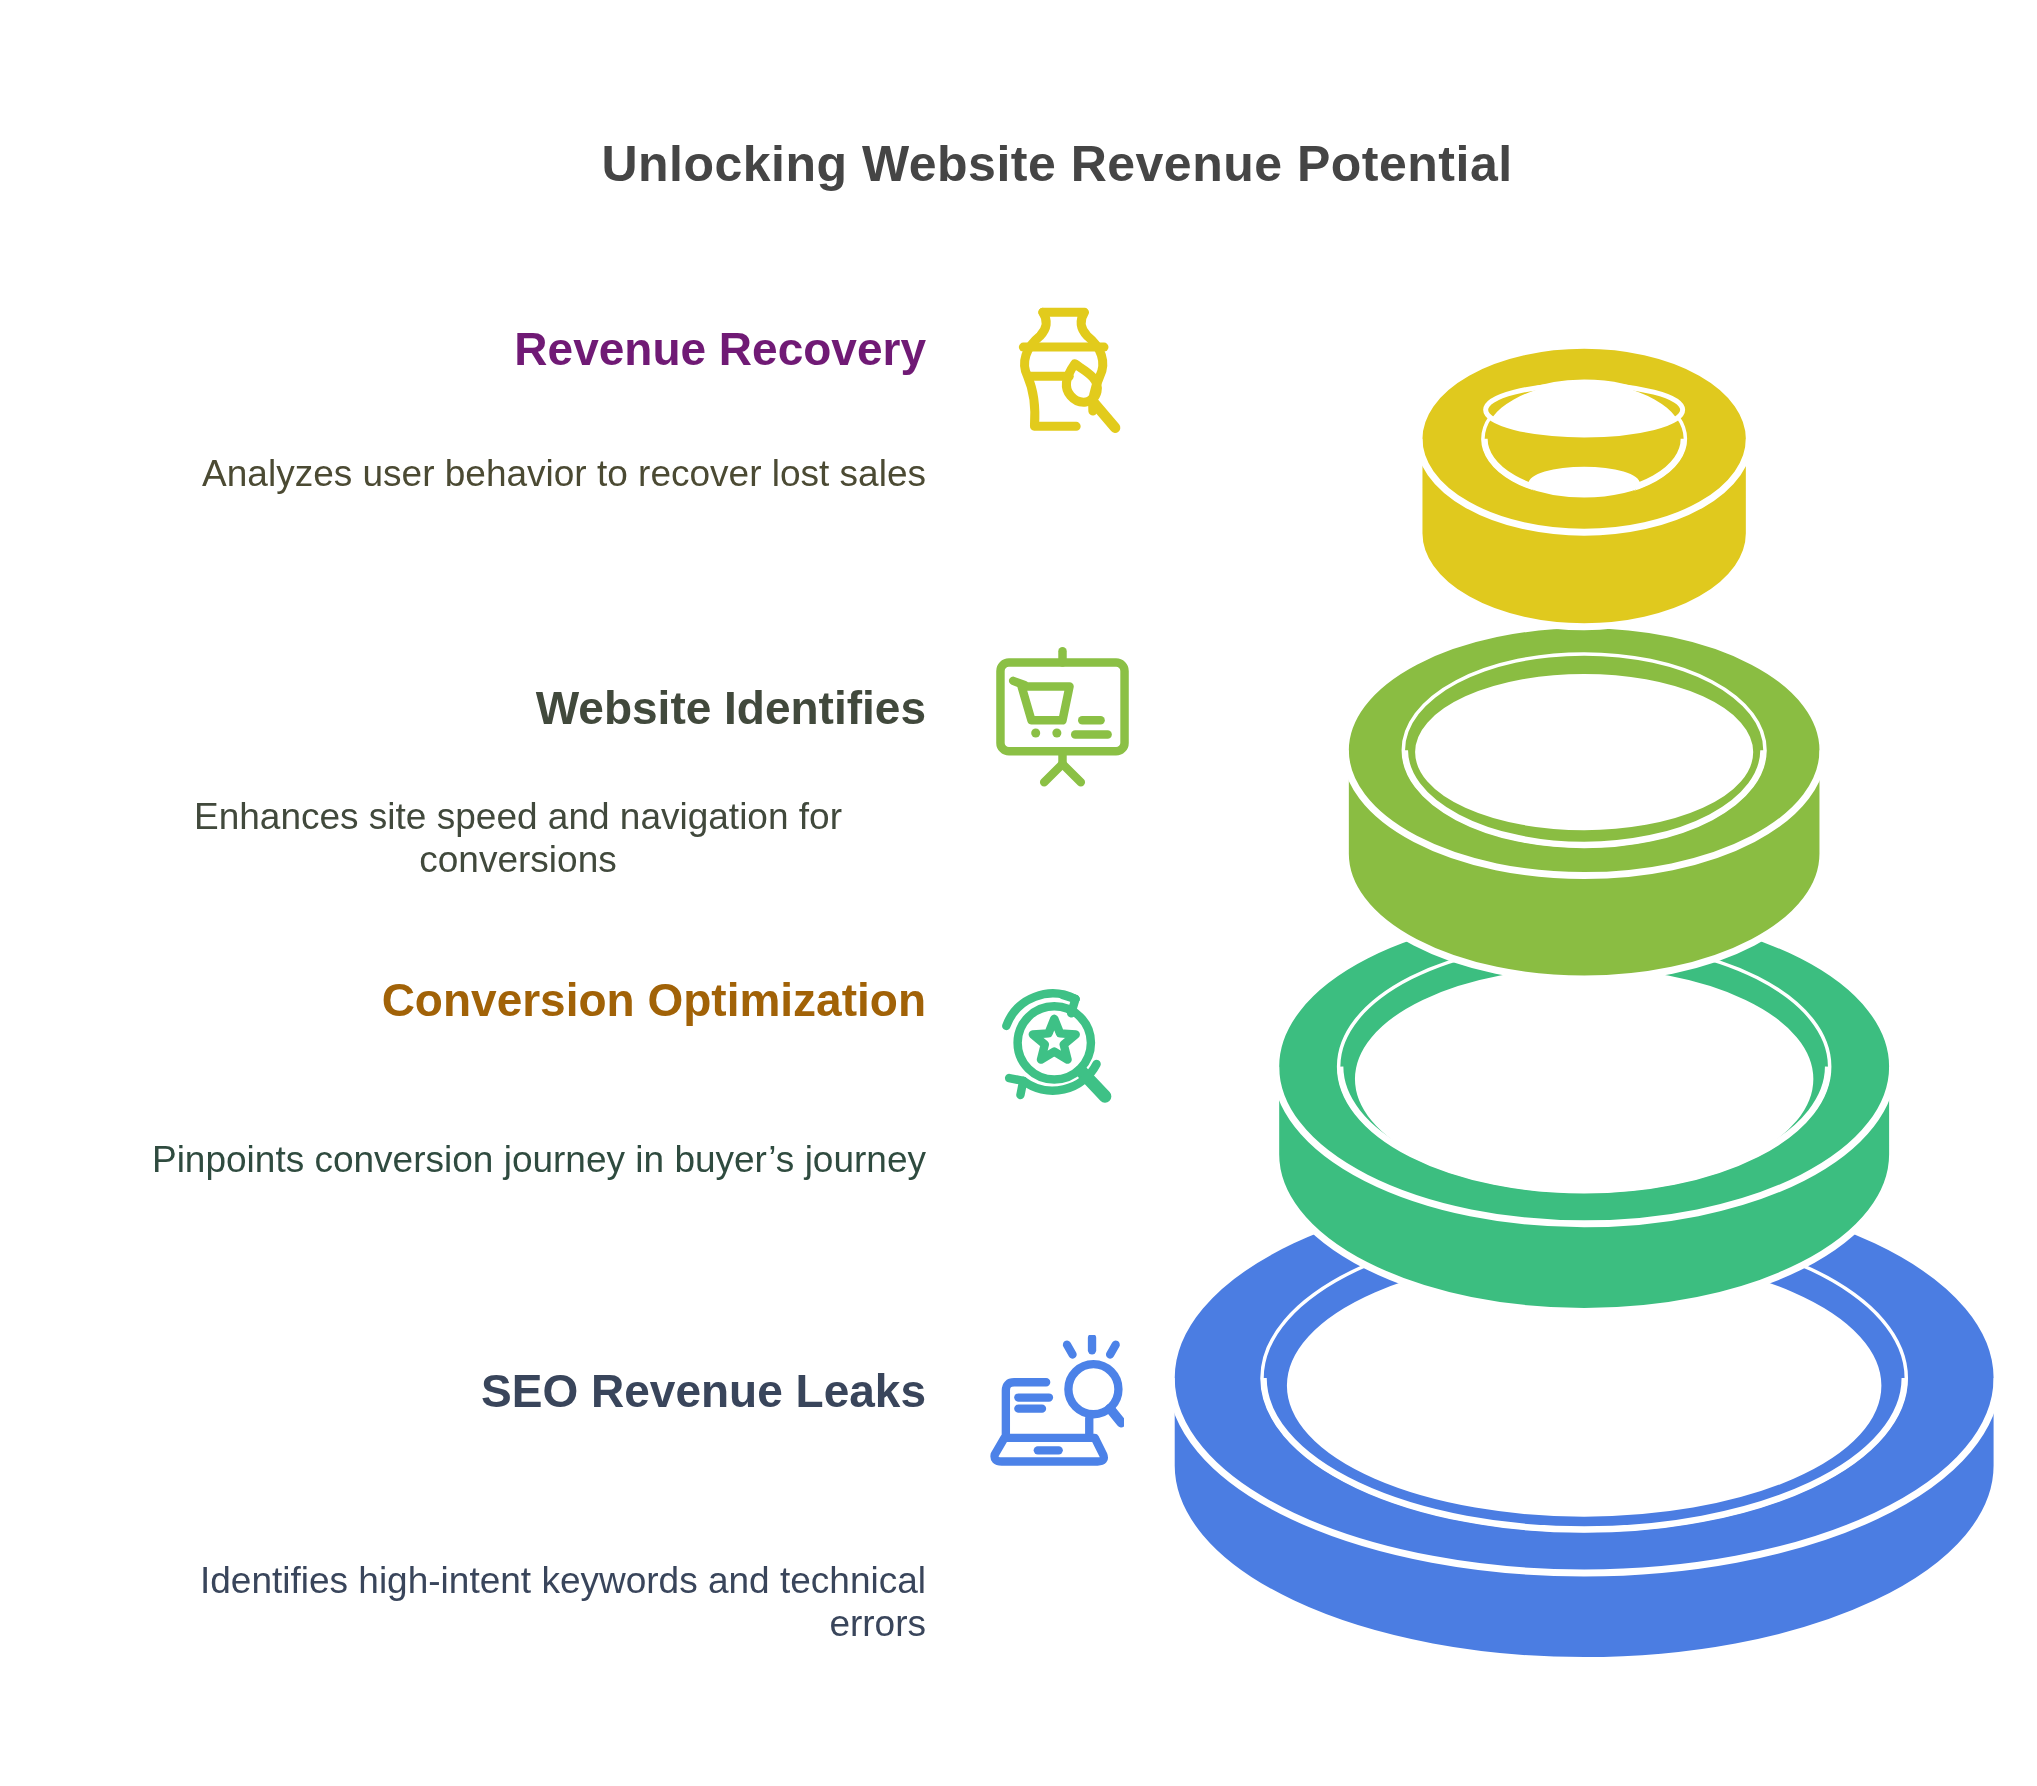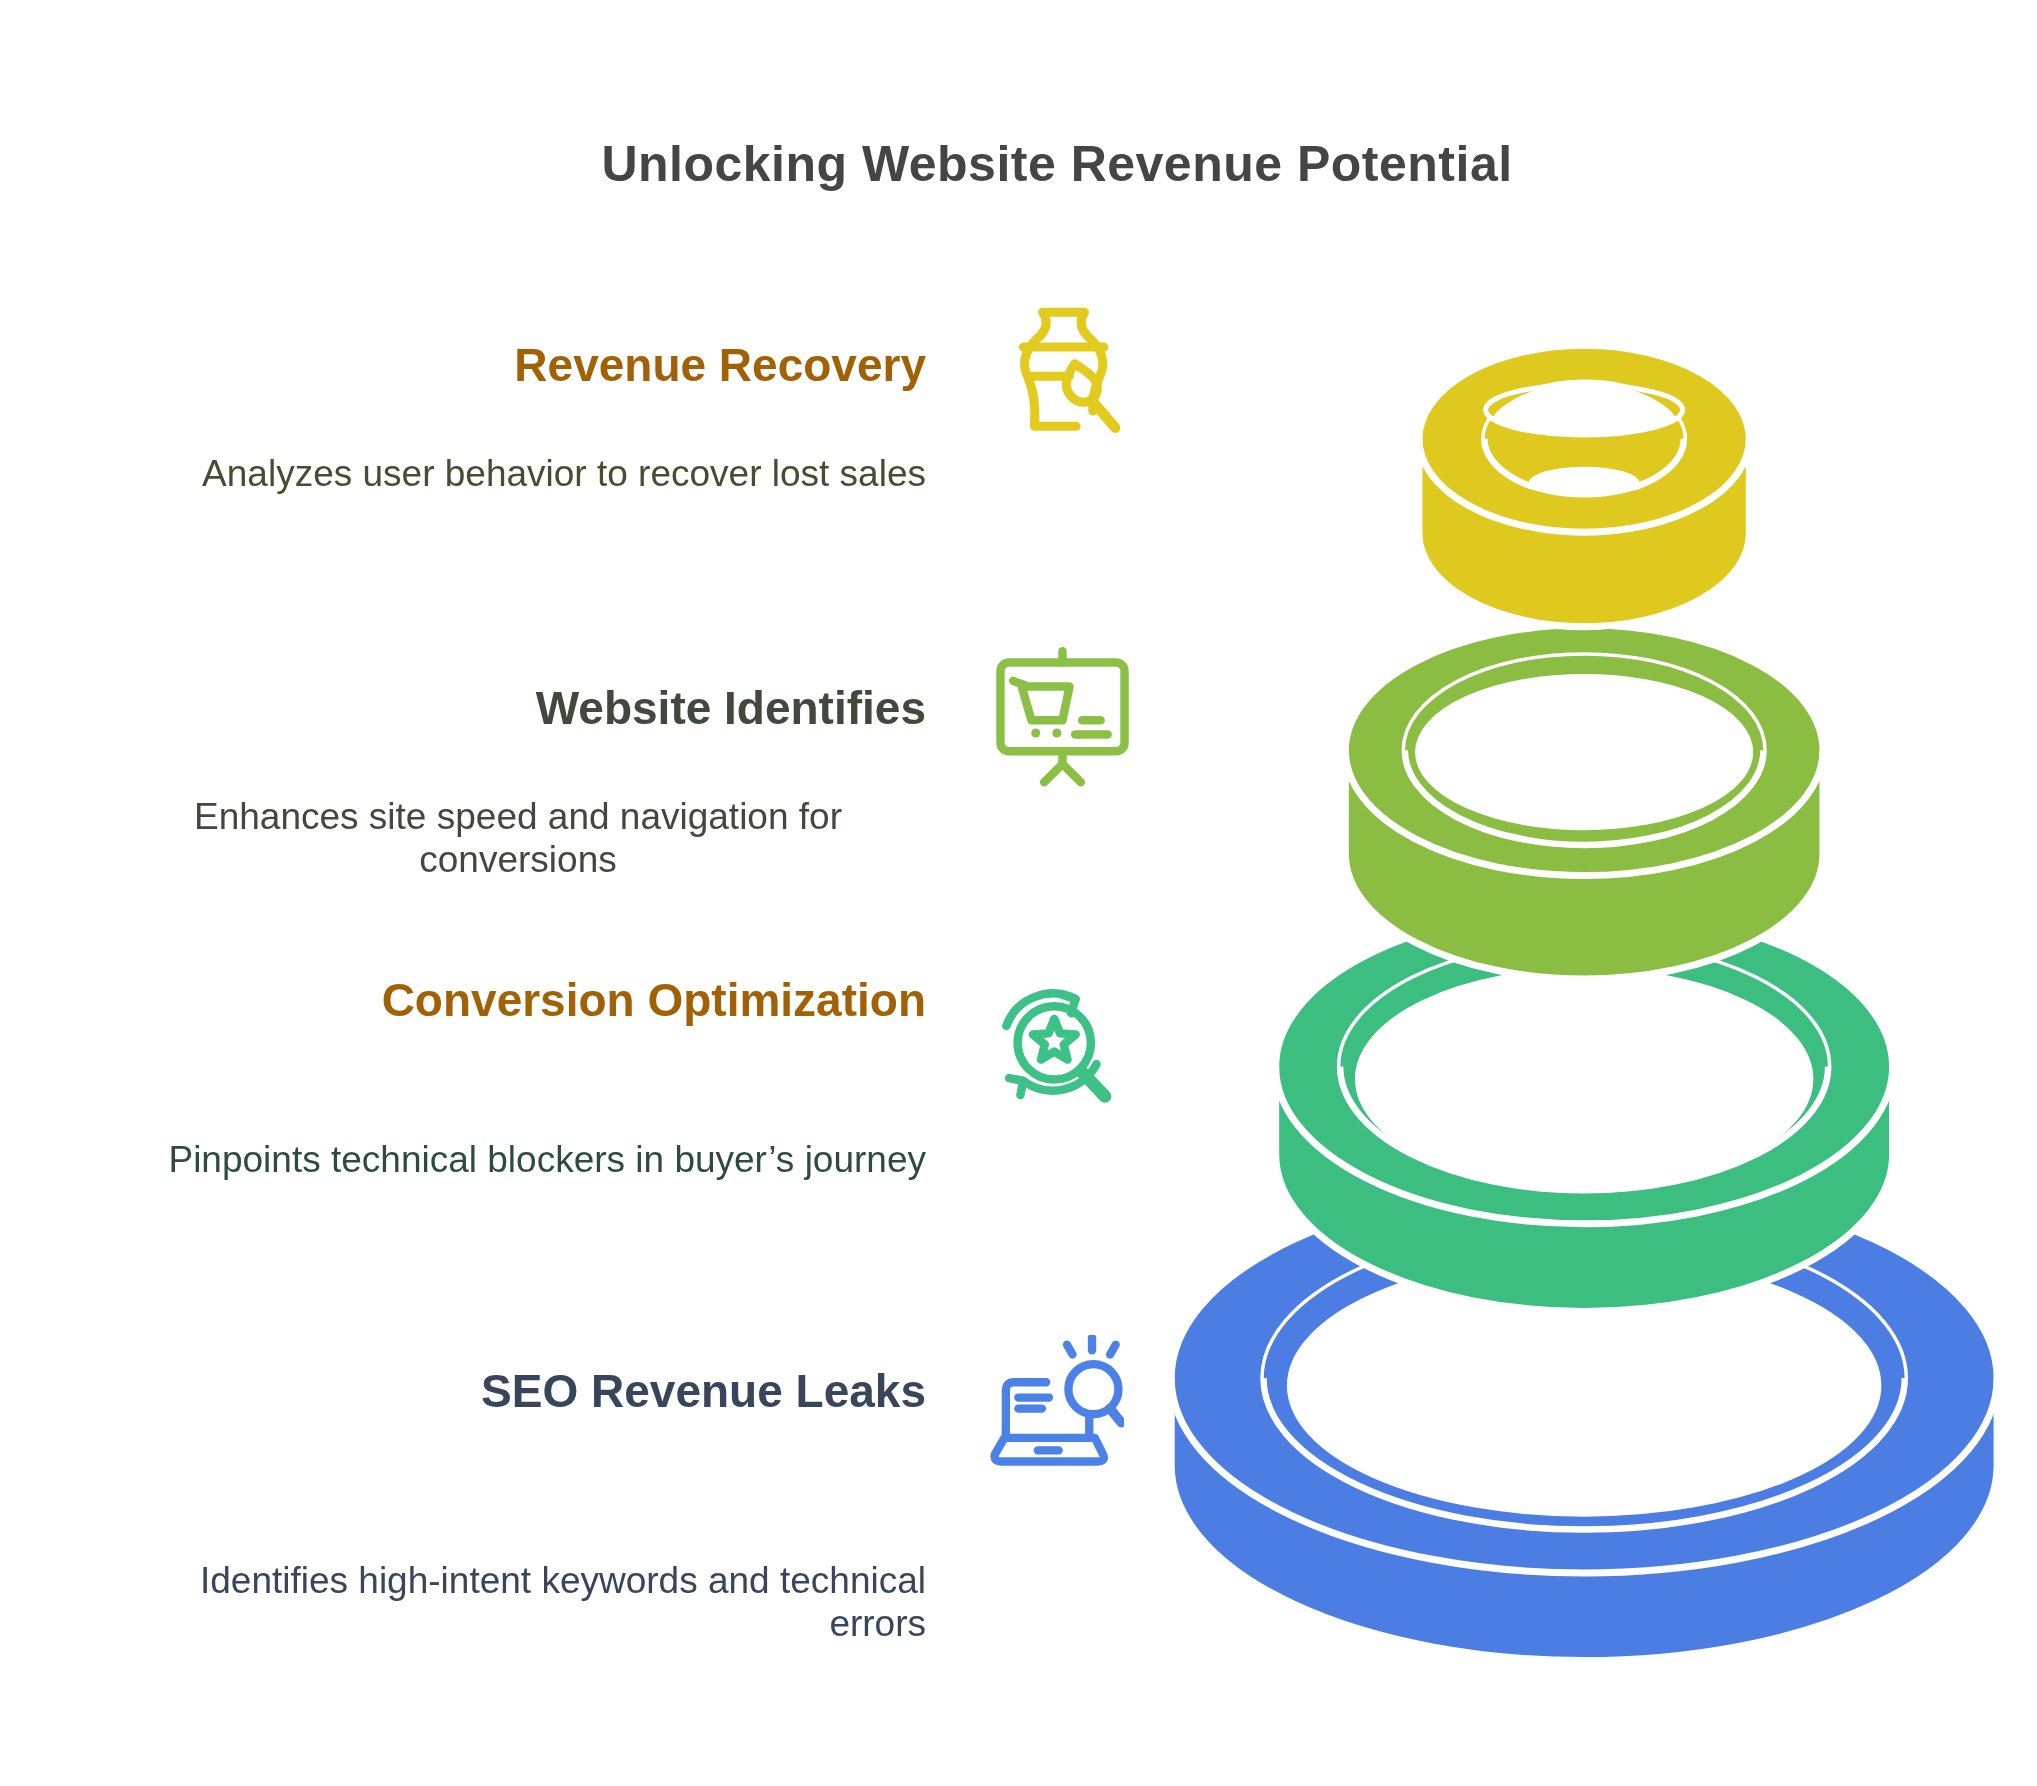--- a/index.html
+++ b/index.html
@@ -41,21 +41,21 @@
     position:absolute; top:0; left:0;
     width:2038px; height:1786px;
   }
 </style>
 </head>
 <body>
 
 <h1 class="page-title" style="color: rgb(69, 69, 69);">Unlocking Website Revenue Potential</h1>
 
 <div>
-  <h2 class="section-heading" style="top: 340px; color: #a16207; margin-left: 16px;">Revenue Recovery</h2>
+  <h2 class="section-heading" style="top: 324px; color: #701a75; margin-left: 16px;">Revenue Recovery</h2>
   <p class="section-desc" style="top: 453px; width: 896px; color: rgb(75, 74, 51);">Analyzes user behavior to recover lost sales</p>
   <div class="icon-box" style="left: 990px; top: 304px; width: 139px; height: 139px; color: rgb(226, 203, 28);">
     <svg viewBox="0 0 100 100" fill="none" stroke="currentColor" stroke-width="6.5" stroke-linecap="round" stroke-linejoin="round">
       <path d="M38,6 L68,6 C64,12 65,18 70,23 C80,31 84,42 79,52 C75,61 73,69 74,77"></path>
       <path d="M38,6 C42,12 41,18 36,23 C26,31 22,42 27,52 C31,61 33,74 32,88 L62,88"></path>
       <path d="M24,31 L82,31"></path>
       <path d="M28,52 L57,52"></path>
       <path d="M61,43 C56,50 52,59 58,66 C64,73 75,72 77,63 C79,53 68,48 61,43 Z"></path>
       <path d="M73,69 L90,89" stroke-width="7.5"></path>
     </svg>
@@ -77,21 +77,21 @@
       <path d="M59,62 L82,62"></path>
       <path d="M50,74 L50,83"></path>
       <path d="M50,83 L37,96"></path>
       <path d="M50,83 L63,96"></path>
     </svg>
   </div>
 </div>
 
 <div>
   <h2 class="section-heading" style="top: 975px; color: #a16207;">Conversion Optimization</h2>
-  <p class="section-desc" style="top: 1139px; width: 816px; color: rgb(47, 75, 63);">Pinpoints technical blockers in buyer’s journey</p>
+  <p class="section-desc" style="top: 1139px; width: 816px; color: rgb(47, 75, 63);">Pinpoints conversion journey in buyer’s journey</p>
   <div class="icon-box" style="left: 988px; top: 985px; width: 141px; height: 141px; color: rgb(62, 193, 134);">
     <svg viewBox="0 0 100 100" fill="none" stroke="currentColor" stroke-width="6" stroke-linecap="round" stroke-linejoin="round">
       <circle cx="47" cy="41" r="26"></circle>
       <path d="M47,24 L51.1,34.3 L62.2,35.1 L53.7,42.2 L56.4,52.9 L47,47.2 L37.6,52.9 L40.3,42.2 L31.8,35.1 L42.9,34.3 Z"></path>
       <path d="M66,61 L83,79" stroke-width="9"></path>
       <path d="M13,29 A35,35 0 0 1 62,10"></path>
       <path d="M62,10 L53,7"></path>
       <path d="M62,10 L59,20"></path>
       <path d="M77,56 A35,35 0 0 1 25,68"></path>
       <path d="M25,68 L15,66"></path>

